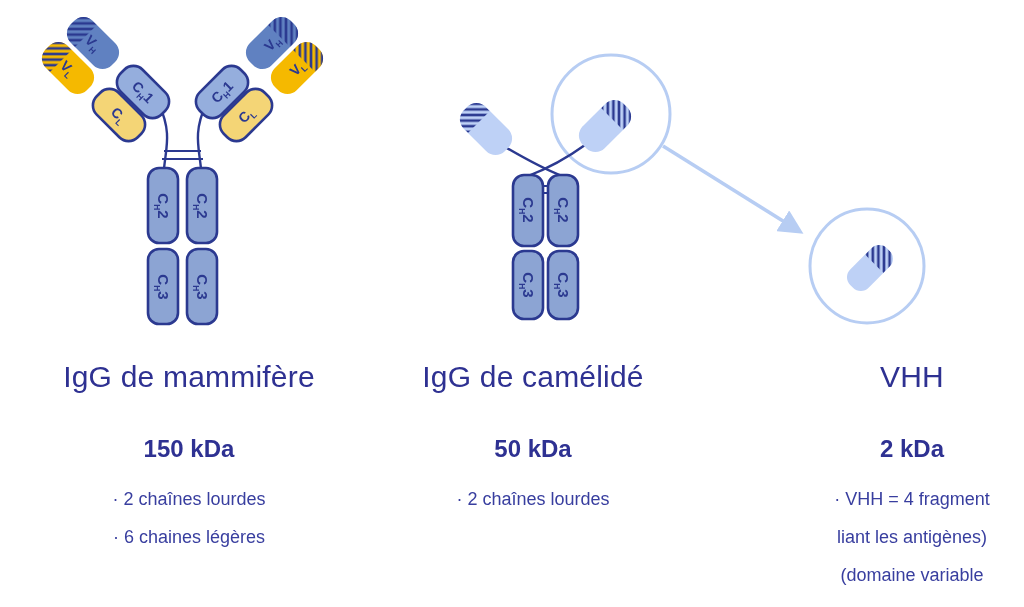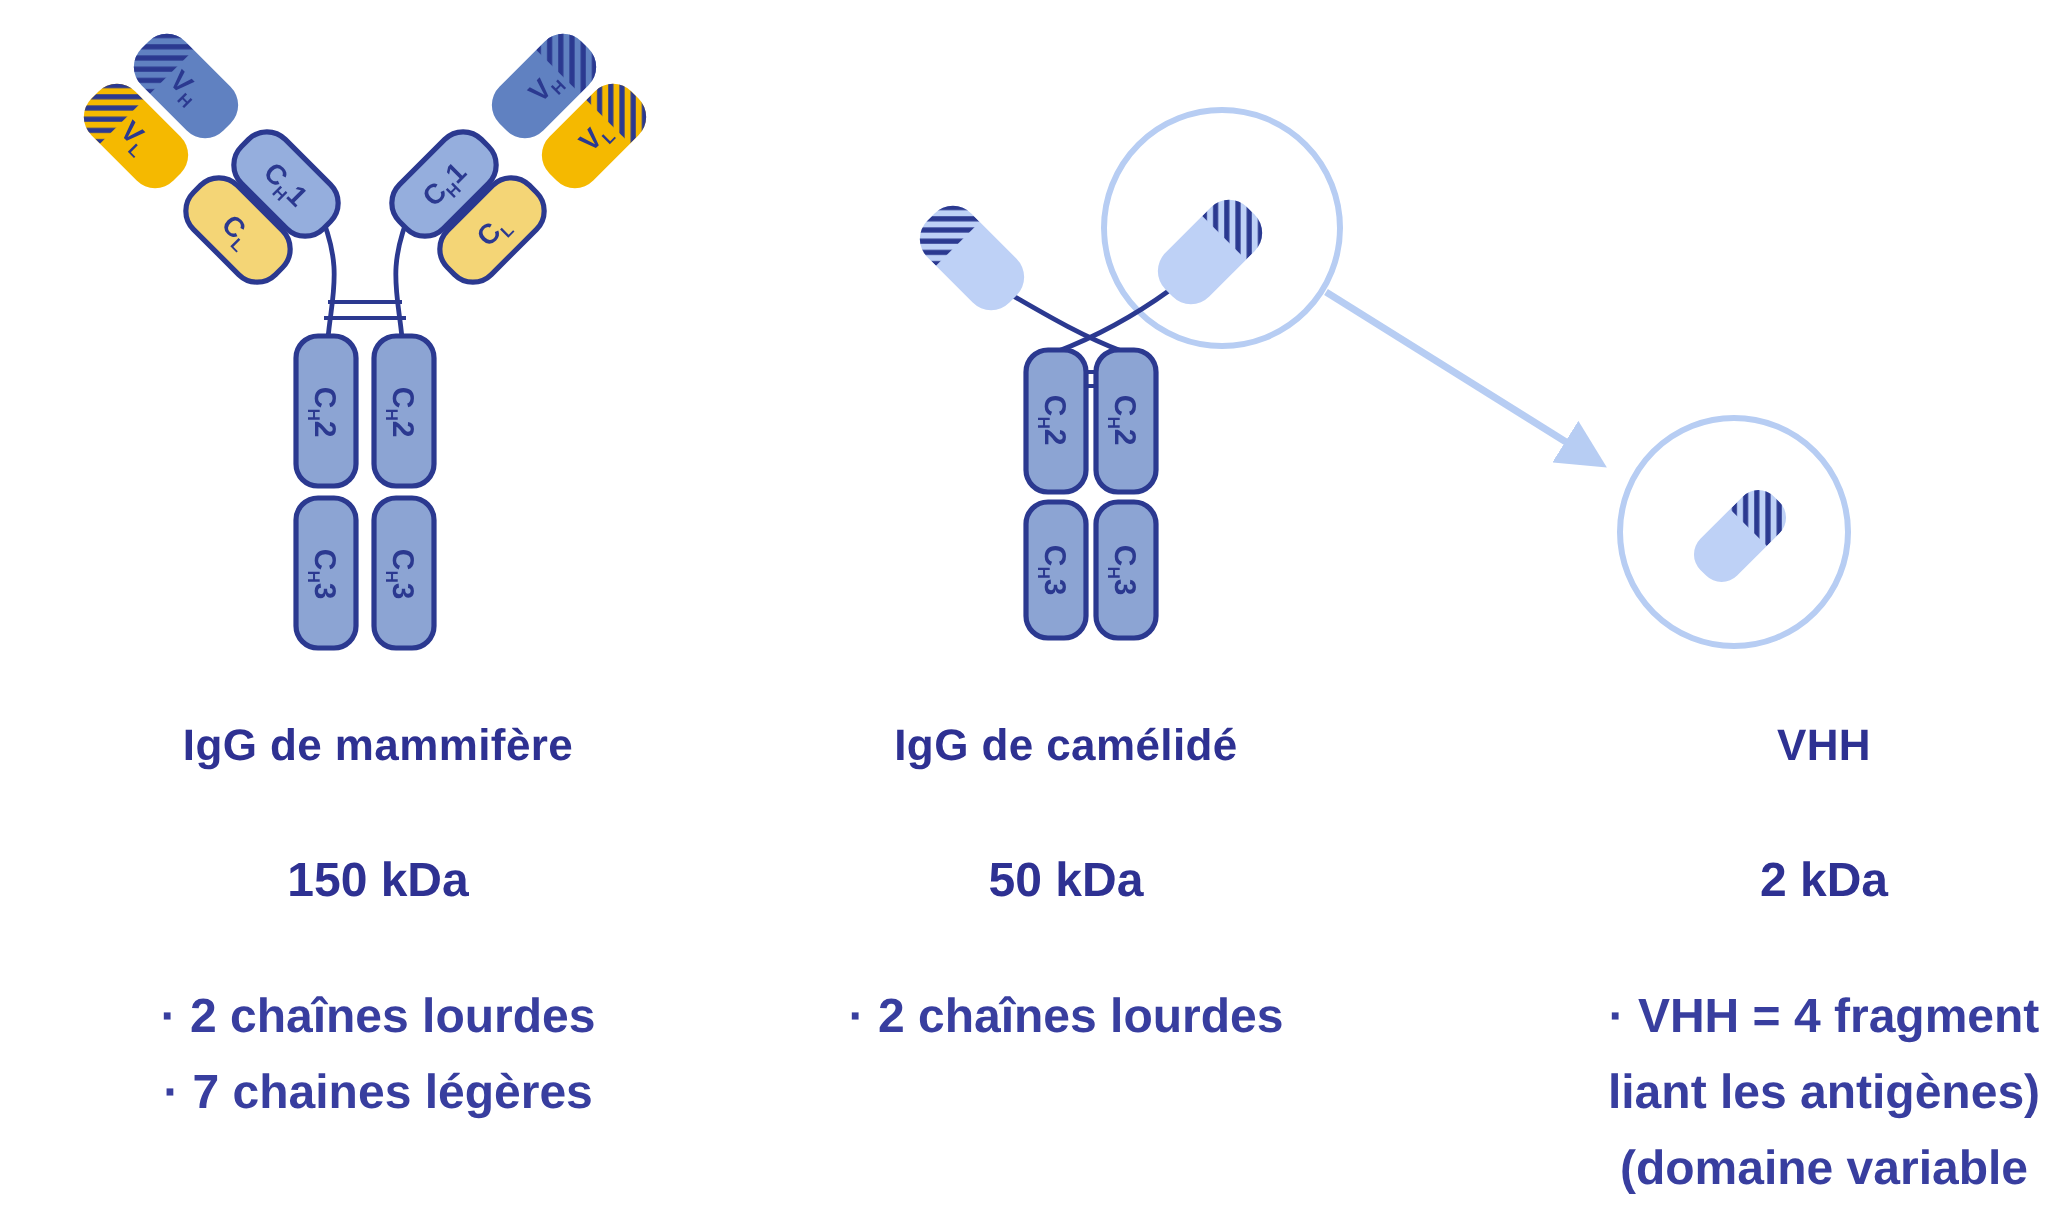--- a/index.html
+++ b/index.html
@@ -20,23 +20,23 @@
   .hinge2{stroke:var(--navy);stroke-width:2;fill:none;}
   .acc{stroke:var(--accent-blue);fill:none;}
   .hatch-line{stroke:var(--navy);stroke-width:2.6;}
   .dlab{font-family:"Liberation Sans",sans-serif;font-weight:700;fill:var(--navy);}
   .al{font-size:14px;}
   .sl{font-size:15px;}
   .sub{font-size:8.5px;font-weight:700;}
 
   
   .col{position:absolute;top:360px;transform:translateX(-50%);text-align:center;}
-  .title{font-size:22px;font-weight:700;color:var(--title-text);white-space:nowrap;letter-spacing:.2px;}
+  .title{font-size:30px;font-weight:400;color:var(--title-text);white-space:nowrap;letter-spacing:.2px;}
   .mass{margin-top:41px;font-size:24px;font-weight:700;color:var(--title-text);white-space:nowrap;}
-  .lines{margin-top:35px;font-size:24px;color:var(--body-text);font-weight:bold;}
+  .lines{margin-top:17px;font-size:18px;color:var(--body-text);}
   .line{line-height:38px;white-space:nowrap;}
 </style>
 </head>
 <body>
 
 <div class="canvas">
 
 <svg width="1024" height="607" viewBox="0 0 1024 607">
   <defs>
     <pattern id="hatch" patternUnits="userSpaceOnUse" width="5.6" height="5.6" patternTransform="rotate(45)">
@@ -159,21 +159,21 @@
       <rect clip-path="url(#clipSmall)" x="6" y="-13" width="20" height="26" fill="url(#hatch)"></rect>
     </g>
   </g>
 </svg>
 
   <div class="col" style="left:189px;">
     <div class="title">IgG de mammifère</div>
     <div class="mass">150 kDa</div>
     <div class="lines">
       <div class="line">· 2 chaînes lourdes</div>
-      <div class="line">· 7 chaines légères</div>
+      <div class="line">· 6 chaines légères</div>
     </div>
   </div>
 
   <div class="col" style="left:533px;">
     <div class="title">IgG de camélidé</div>
     <div class="mass">50 kDa</div>
     <div class="lines">
       <div class="line">· 2 chaînes lourdes</div>
     </div>
   </div>

